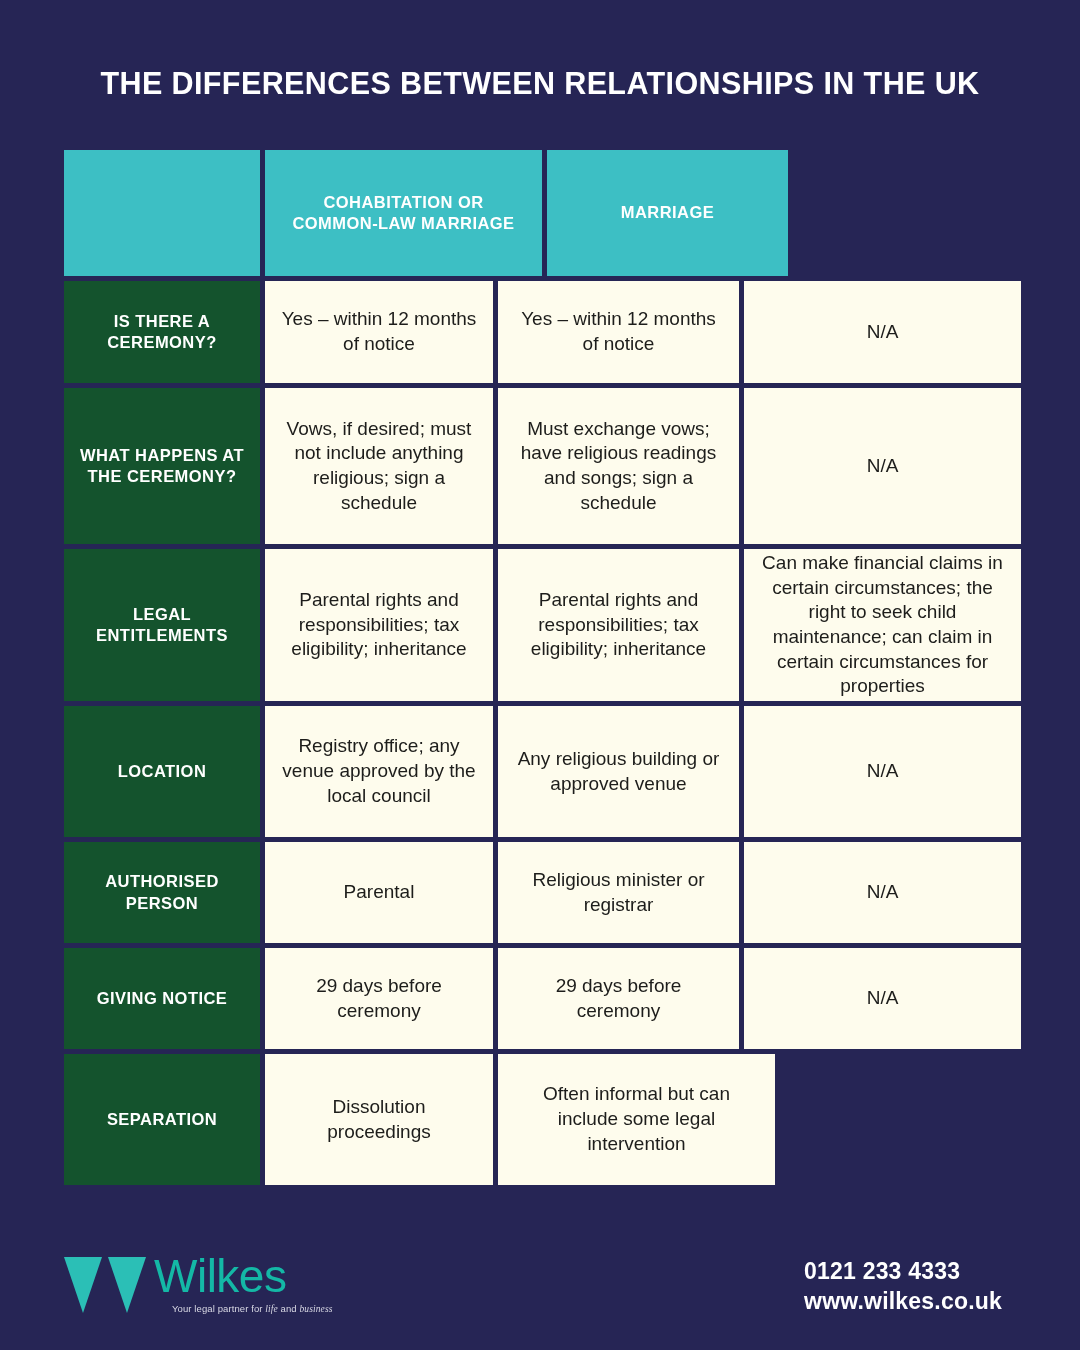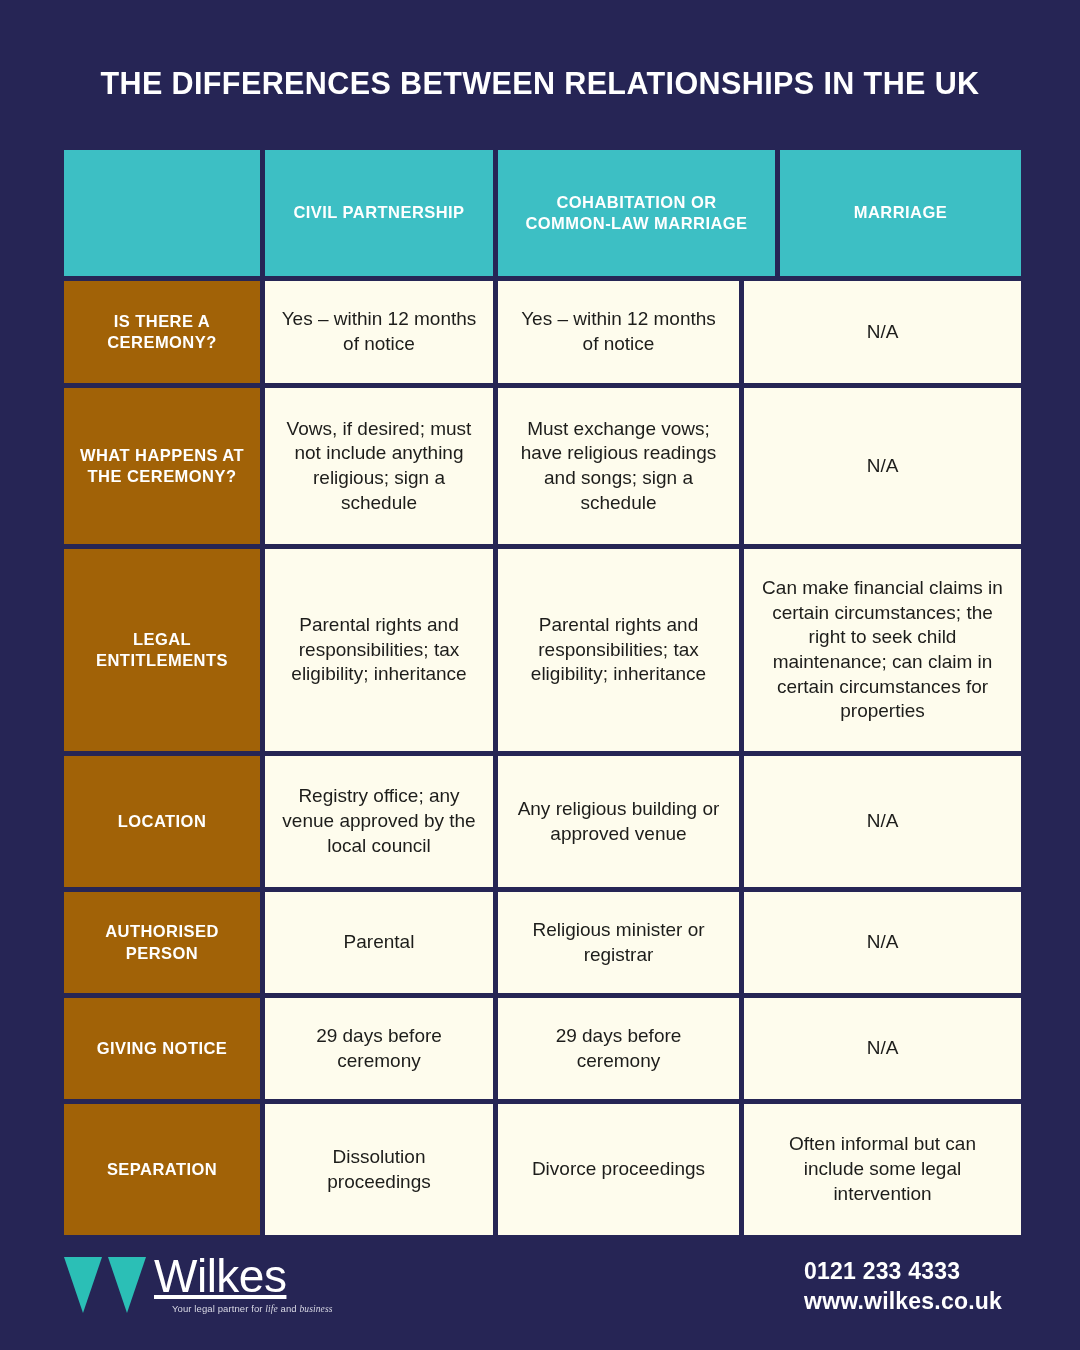--- a/index.html
+++ b/index.html
@@ -64,40 +64,40 @@
     color: #ffffff;
     font-weight: bold;
     font-size: 16.5px;
     letter-spacing: 0.45px;
     text-transform: uppercase;
     height: 126px;
   }
 
   
   .rowlabel {
-    background: #a16207;
+    background: #14532d;
     color: #ffffff;
     font-weight: bold;
     font-size: 16.5px;
     letter-spacing: 0.45px;
     text-transform: uppercase;
   }
 
   
   .data {
     background: #fefced;
     color: #1d1d1b;
     font-size: 19px;
     font-weight: 400;
   }
 
   
   .r0 .cell { height: 102px; }
   .r1 .cell { height: 156px; }
-  .r2 .cell { height: 202px; }
+  .r2 .cell { height: 152px; }
   .r3 .cell { height: 131px; }
   .r4 .cell { height: 101px; }
   .r5 .cell { height: 101px; }
   .r6 .cell { height: 131px; }
 
   
   .footer {
     position: absolute;
     left: 0;
     top: 1215px;
@@ -120,26 +120,25 @@
     margin-top: 6px;
   }
 
   .logo-text-wrap {
     display: flex;
     flex-direction: column;
     margin-top: 2px;
   }
 
   .logo-word {
-    color: #ffffff;
+    color: #14b8a6;
     font-size: 46px;
     font-weight: 400;
     line-height: 1.0;
     letter-spacing: -0.5px;
-    text-decoration: underline;
   }
 
   .logo-tagline {
     color: #d8d8e4;
     font-size: 9.5px;
     letter-spacing: 0.1px;
     margin-top: 4px;
     margin-left: 18px;
     white-space: nowrap;
   }
@@ -161,21 +160,20 @@
 </style>
 </head>
 <body>
 
 <h1 class="title">THE DIFFERENCES BETWEEN RELATIONSHIPS IN THE UK</h1>
 
 <div class="table">
 
   <div class="row head-row">
     <div class="cell c0"></div>
-    <div class="cell c1">CIVIL PARTNERSHIP</div>
     <div class="cell c3">COHABITATION OR COMMON-LAW MARRIAGE</div>
     <div class="cell c2">MARRIAGE</div>
   </div>
 
   <div class="row r0">
     <div class="cell c0 rowlabel">IS THERE A CEREMONY?</div>
     <div class="cell c1 data">Yes – within 12 months of notice</div>
     <div class="cell c2 data">Yes – within 12 months of notice</div>
     <div class="cell c3 data">N/A</div>
   </div>
@@ -211,21 +209,20 @@
   <div class="row r5">
     <div class="cell c0 rowlabel">GIVING NOTICE</div>
     <div class="cell c1 data">29 days before ceremony</div>
     <div class="cell c2 data">29 days before ceremony</div>
     <div class="cell c3 data">N/A</div>
   </div>
 
   <div class="row r6">
     <div class="cell c0 rowlabel">SEPARATION</div>
     <div class="cell c1 data">Dissolution proceedings</div>
-    <div class="cell c2 data">Divorce proceedings</div>
     <div class="cell c3 data">Often informal but can include some legal intervention</div>
   </div>
 
 </div>
 
 <div class="footer">
 
   <div class="logo">
     <svg class="logo-mark" width="84" height="58" viewBox="0 0 84 58">
       <polygon points="0,0 38,0 19,56" fill="#2bbfb6"></polygon>

